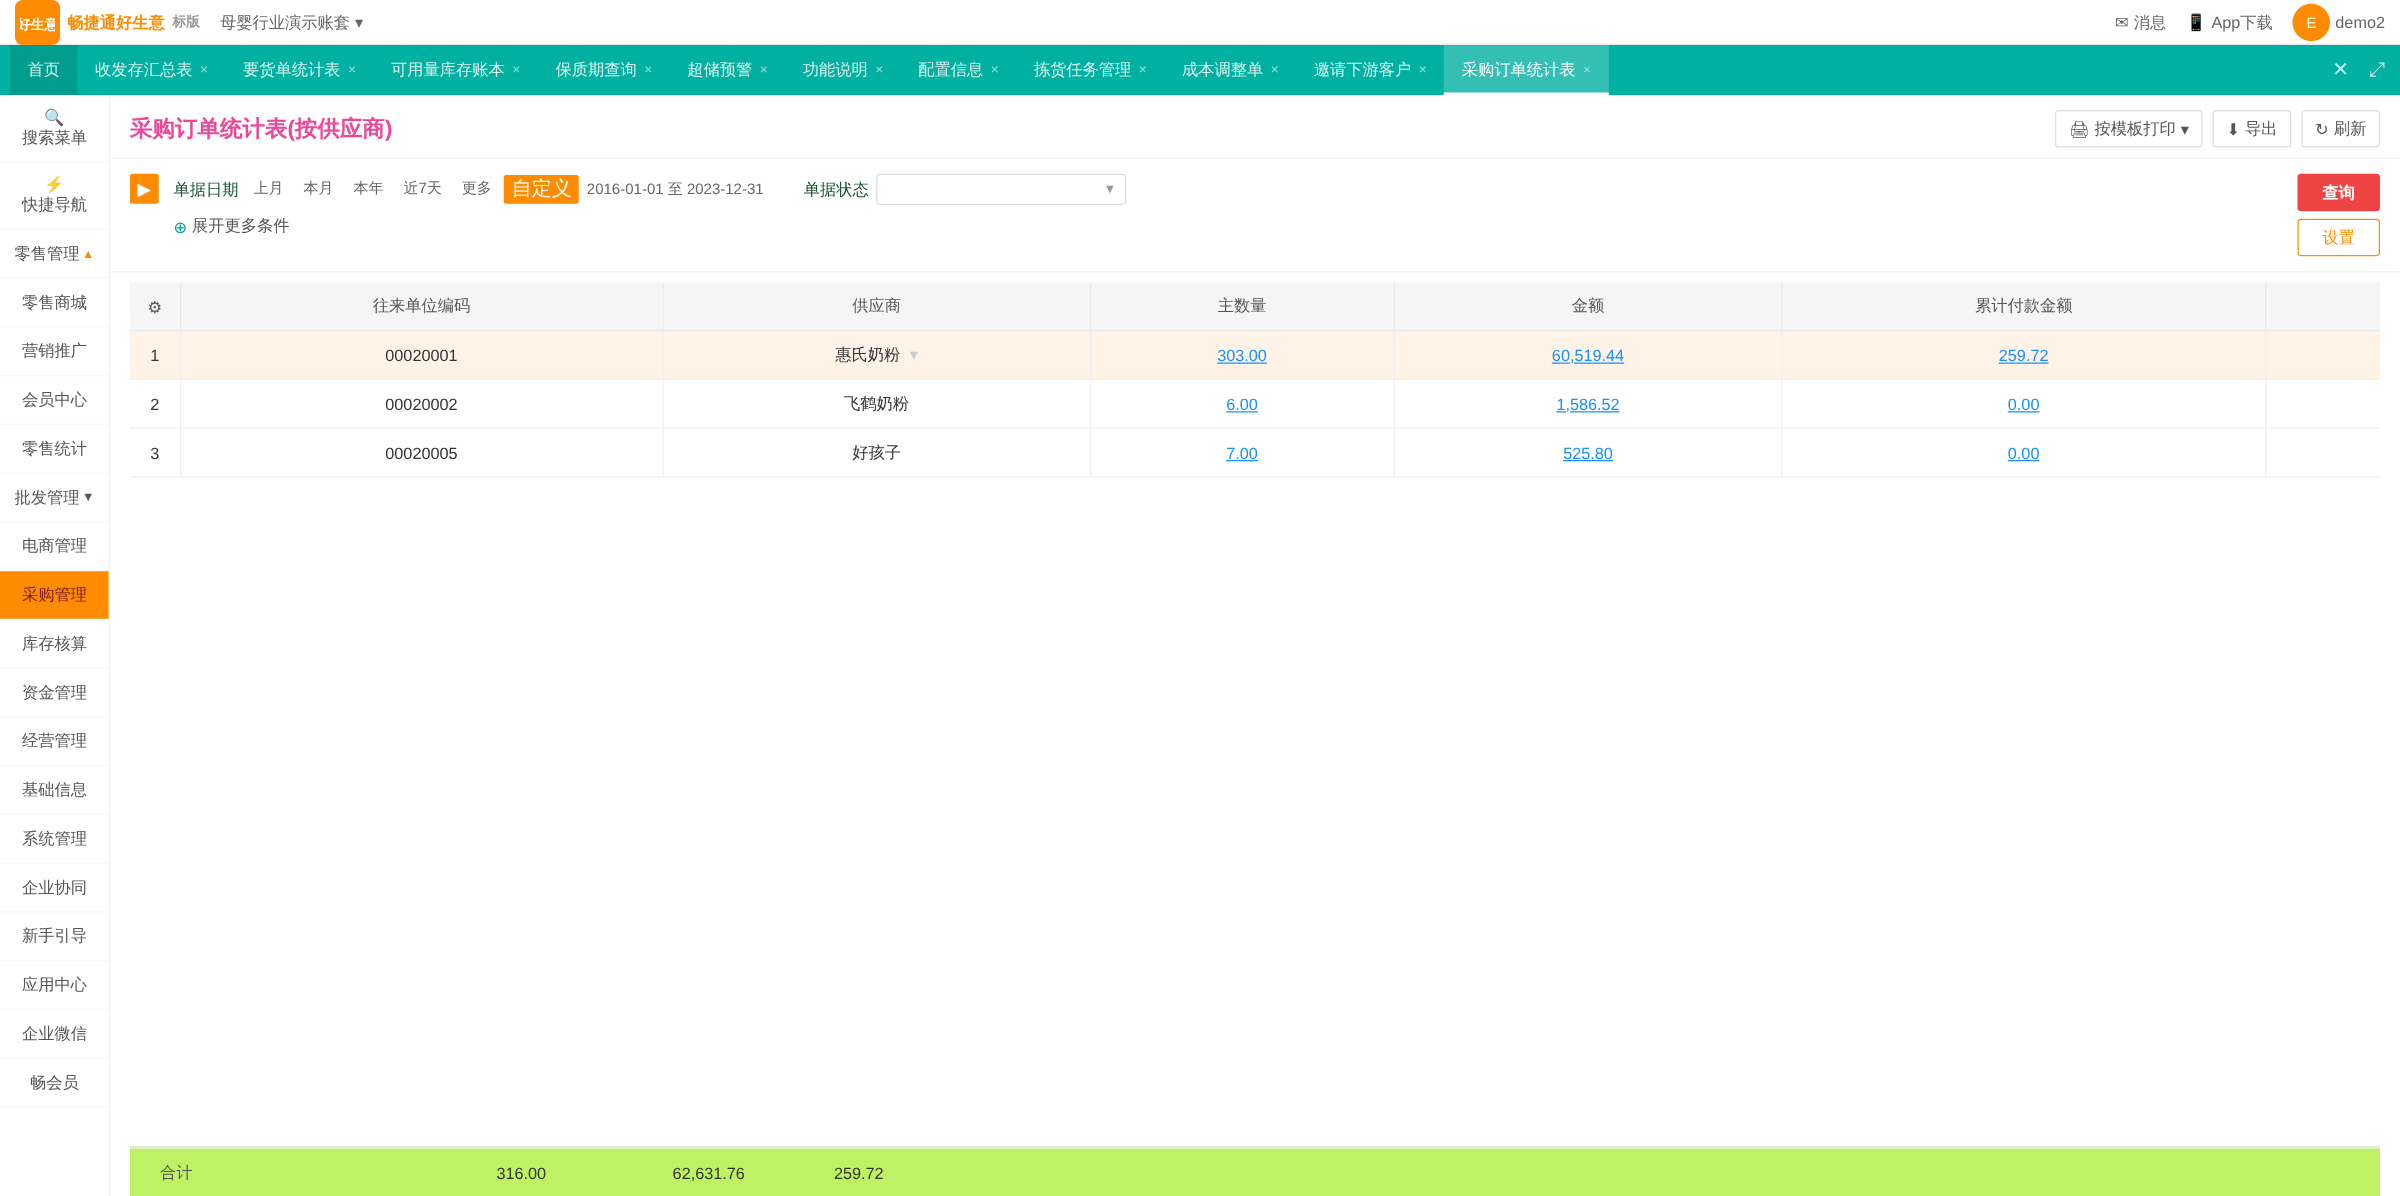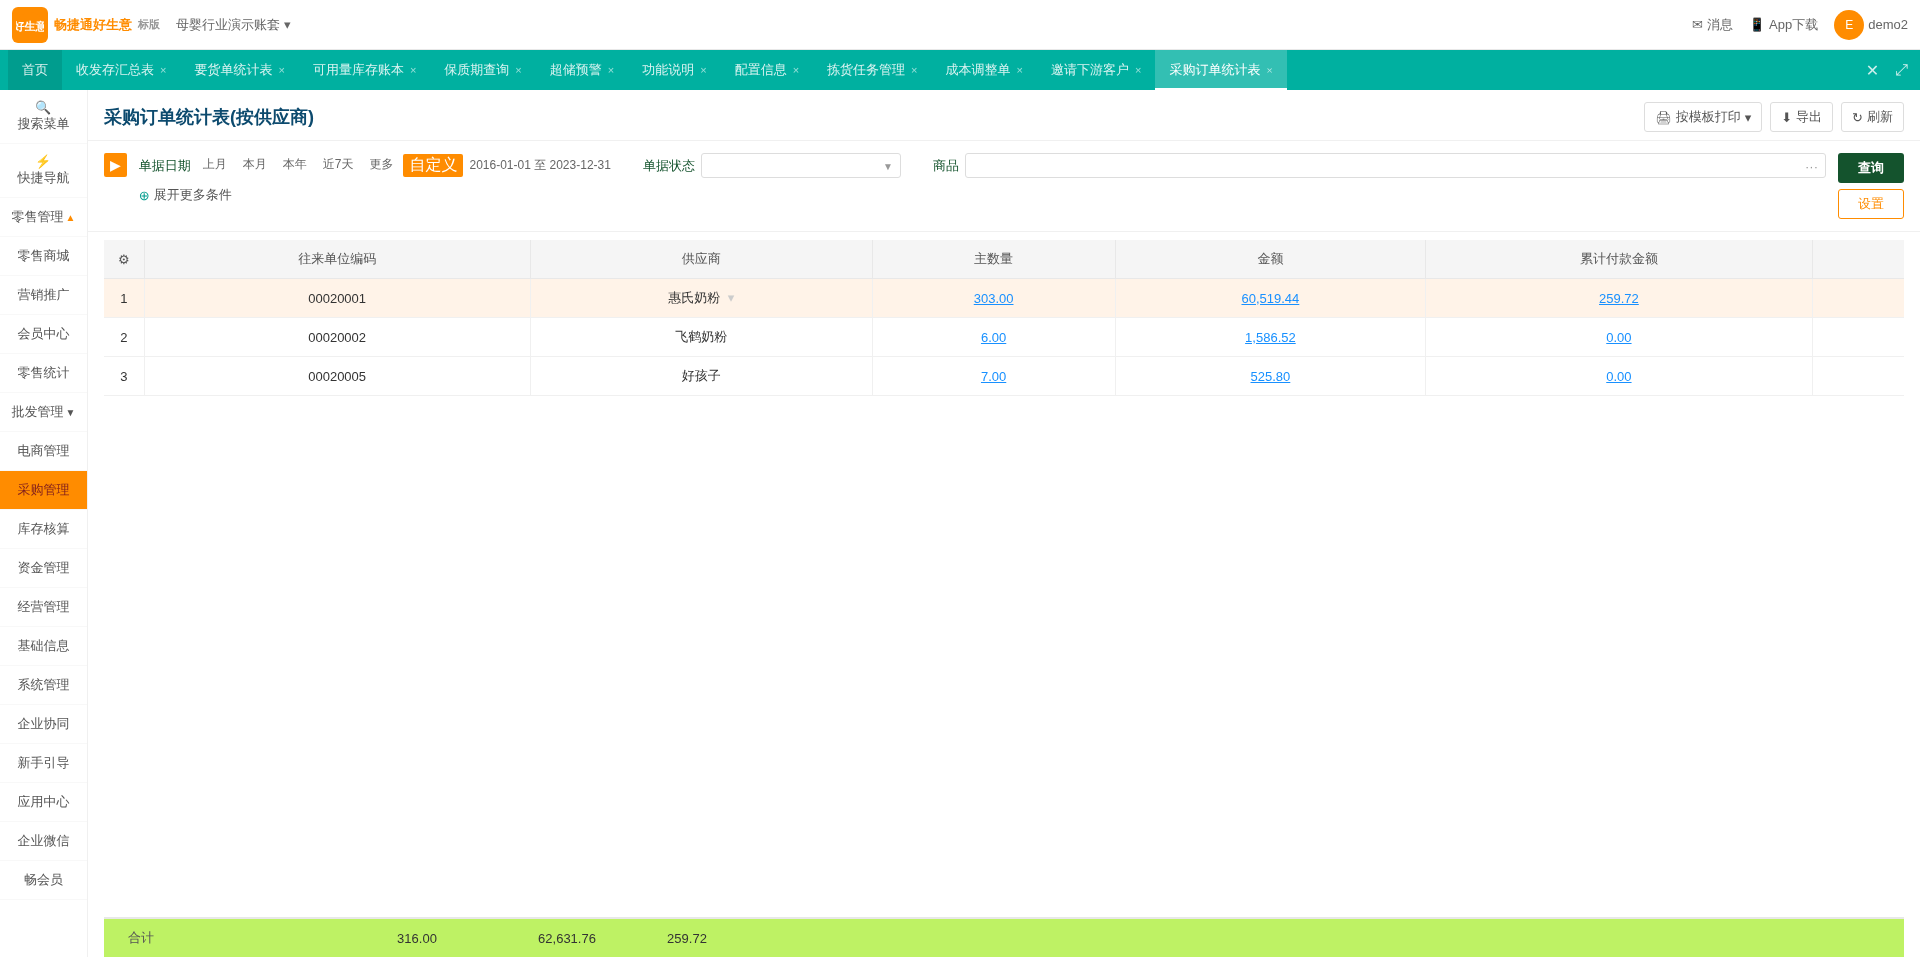--- a/index.html
+++ b/index.html
@@ -1,19 +1,19 @@
 <!DOCTYPE html>
 <html><head>
   <meta charset="utf-8">
   <style>
     * { margin: 0; padding: 0; box-sizing: border-box; }
     body { font-family: 'Microsoft YaHei', Arial, sans-serif; font-size: 13px; background: #f5f5f5; color: #333; width: 1920px; height: 957px; overflow: hidden; display: flex; flex-direction: column; }
 
     
-    .top-bar { background: #fff; height: 50px; display: flex; align-items: center; padding: 0 12px; border-bottom: 1px solid #e8e8e8; gap: 8px; }
+    .top-bar { background: #fff; height: 36px; display: flex; align-items: center; padding: 0 12px; border-bottom: 1px solid #e8e8e8; gap: 8px; }
     .logo-area { display: flex; align-items: center; gap: 6px; color: #ff8c00; font-weight: bold; font-size: 13px; }
     .logo-icon { width: 36px; height: 36px; background: #ff8c00; border-radius: 6px; display: flex; align-items: center; justify-content: center; color: white; font-size: 10px; font-weight: bold; }
     .workspace-selector { display: flex; align-items: center; gap: 4px; color: #666; font-size: 13px; margin-left: 8px; cursor: pointer; }
     .top-bar-right { margin-left: auto; display: flex; align-items: center; gap: 16px; }
     .top-bar-btn { display: flex; align-items: center; gap: 4px; color: #666; font-size: 13px; cursor: pointer; }
     .user-avatar { width: 30px; height: 30px; border-radius: 50%; background: #ff8c00; display: flex; align-items: center; justify-content: center; color: white; font-size: 12px; }
 
     
     .nav-tabs { background: #00b0a0; height: 40px; display: flex; align-items: center; padding: 0 8px; overflow: hidden; }
     .nav-tab { color: rgba(255,255,255,0.85); padding: 0 14px; height: 40px; display: flex; align-items: center; font-size: 13px; cursor: pointer; white-space: nowrap; position: relative; gap: 4px; }
@@ -30,39 +30,39 @@
     .sidebar { width: 88px; background: #fff; border-right: 1px solid #f0f0f0; display: flex; flex-direction: column; overflow-y: auto; }
     .sidebar-item { padding: 10px 4px; text-align: center; font-size: 13px; color: #555; cursor: pointer; border-bottom: 1px solid #f8f8f8; }
     .sidebar-item.active { color: #7f1d1d; background: #ff8c00; }
     .sidebar-item-with-arrow { display: flex; align-items: center; justify-content: center; gap: 2px; }
 
     
     .page-area { flex: 1; display: flex; flex-direction: column; overflow: hidden; padding: 0; }
 
     
     .page-header { padding: 12px 16px 8px; display: flex; align-items: center; justify-content: space-between; border-bottom: 1px solid #f0f0f0; }
-    .page-title { font-size: 18px; font-weight: bold; color: #0c4a6e; }
+    .page-title { font-size: 18px; font-weight: bold; color: #ec4899; }
     .page-actions { display: flex; align-items: center; gap: 8px; }
     .action-btn { display: flex; align-items: center; gap: 4px; padding: 5px 10px; border: 1px solid #ddd; border-radius: 3px; background: white; cursor: pointer; color: #555; font-size: 13px; }
     .export-btn { color: #555; }
     .refresh-btn { color: #555; }
 
     
     .filter-area { padding: 12px 16px; background: #fff; border-bottom: 1px solid #f0f0f0; }
     .filter-row { display: flex; align-items: center; gap: 12px; flex-wrap: wrap; }
     .filter-group { display: flex; align-items: center; gap: 6px; }
     .filter-label { color: #14532d; font-size: 13px; white-space: nowrap; }
     .date-shortcuts { display: flex; gap: 4px; }
     .date-shortcut { padding: 2px 6px; font-size: 12px; color: #666; cursor: pointer; border-radius: 2px; }
     .custom-badge { background: #ff8c00; color: white; padding: 1px 6px; border-radius: 2px; font-size: 16px; }
     .date-range { color: #666; font-size: 12px; }
     .filter-select { border: 1px solid #ddd; border-radius: 3px; padding: 4px 24px 4px 8px; font-size: 13px; appearance: none; background: white; color: #333; cursor: pointer; min-width: 200px; }
     .select-wrapper { position: relative; display: inline-block; }
     .select-wrapper::after { content: '▼'; position: absolute; right: 8px; top: 50%; transform: translateY(-50%); font-size: 10px; color: #999; pointer-events: none; }
-    .search-btn { background: #14532d; color: white; border: none; border-radius: 3px; padding: 6px 20px; font-size: 13px; cursor: pointer; font-weight: bold; }
+    .search-btn { background: #ef4444; color: white; border: none; border-radius: 3px; padding: 6px 20px; font-size: 13px; cursor: pointer; font-weight: bold; }
     .setting-btn { background: white; color: #ff8c00; border: 1px solid #ff8c00; border-radius: 3px; padding: 5px 16px; font-size: 13px; cursor: pointer; }
     .expand-more { display: flex; align-items: center; gap: 4px; color: #555; font-size: 13px; cursor: pointer; margin-top: 8px; }
     .toggle-icon { color: #009d8e; }
     .filter-input-area { flex: 1; position: relative; }
     .filter-input-area input { width: 100%; border: 1px solid #ddd; border-radius: 3px; padding: 4px 30px 4px 8px; font-size: 13px; }
     .filter-input-dots { position: absolute; right: 8px; top: 50%; transform: translateY(-50%); color: #999; cursor: pointer; }
 
     
     .table-area { flex: 1; overflow: auto; padding: 0 16px; }
     .data-table { width: 100%; border-collapse: collapse; margin-top: 8px; }
@@ -297,27 +297,20 @@
 
             <div class="filter-group" style="margin-left:20px;">
               <span class="filter-label">单据状态</span>
               <div class="select-wrapper">
                 <select class="filter-select">
                   <option value=""></option>
                 </select>
               </div>
             </div>
 
-            <div class="filter-group" style="margin-left:20px; flex:1;">
-              <span class="filter-label">商品</span>
-              <div class="filter-input-area">
-                <input type="text" style="">
-                <span class="filter-input-dots">···</span>
-              </div>
-            </div>
           </div>
           <div style="margin-top:8px;">
             <span class="expand-more">
               <span class="toggle-icon">⊕</span>
               <span>展开更多条件</span>
             </span>
           </div>
         </div>
         <div style="display:flex; flex-direction:column; gap:6px;">
           <button class="search-btn">查询</button>

